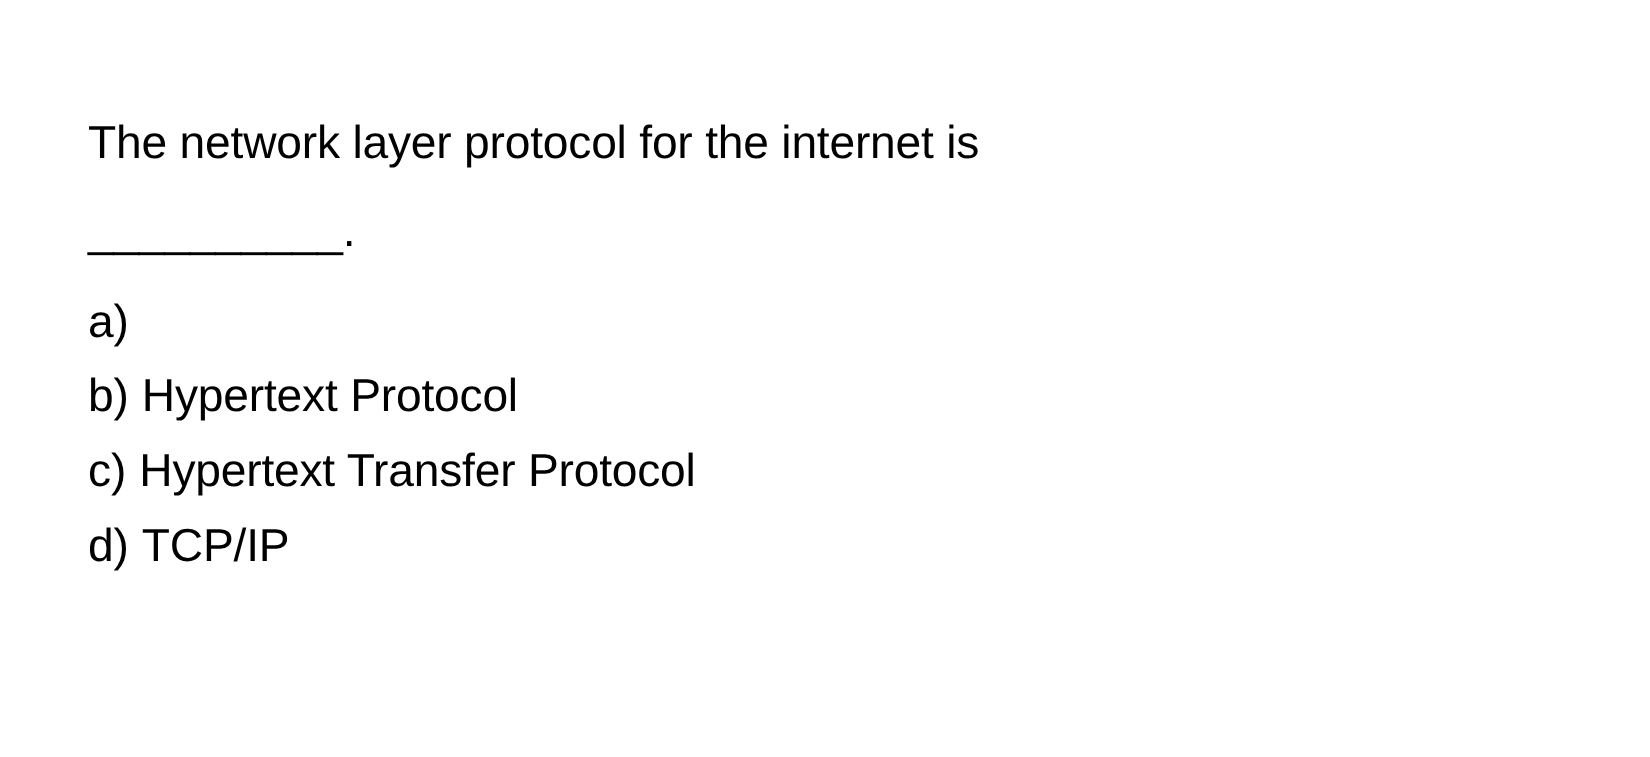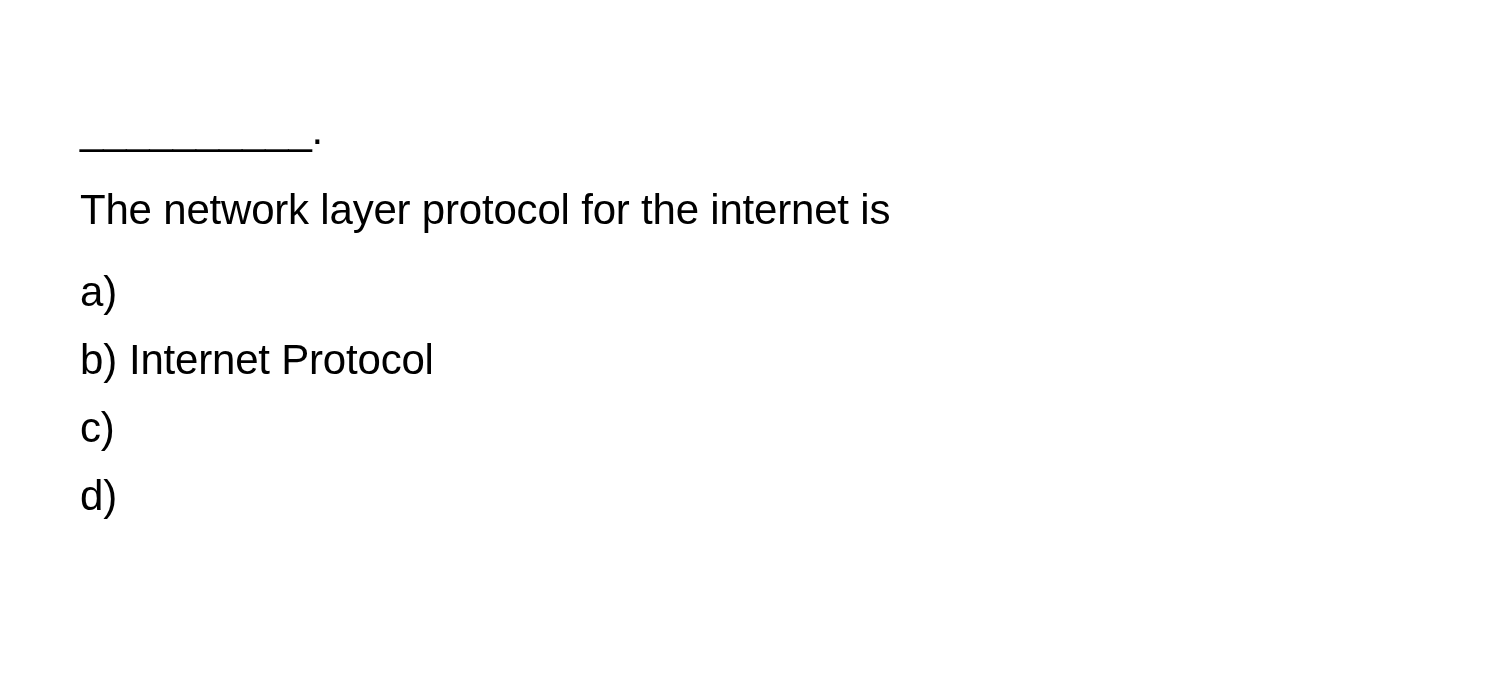--- a/index.html
+++ b/index.html
@@ -30,31 +30,33 @@
       display: flex;
     }
     .option-label {
       margin-right: 12px;
     }
   </style>
 </head>
 <body>
 
 <div class="question-stem">
+  <div>The network layer protocol for the internet is</div>
   <div>__________.</div>
-  <div>The network layer protocol for the internet is</div>
 </div>
 
 <div class="options">
   <div class="option">
     <span class="option-label">a)</span>
   </div>
   <div class="option">
     <span class="option-label">b)</span>
-    <span>Internet Protocol</span>
+    <span>Hypertext Protocol</span>
   </div>
   <div class="option">
     <span class="option-label">c)</span>
+    <span>Hypertext Transfer Protocol</span>
   </div>
   <div class="option">
     <span class="option-label">d)</span>
+    <span>TCP/IP</span>
   </div>
 </div>
 
 </body></html>

